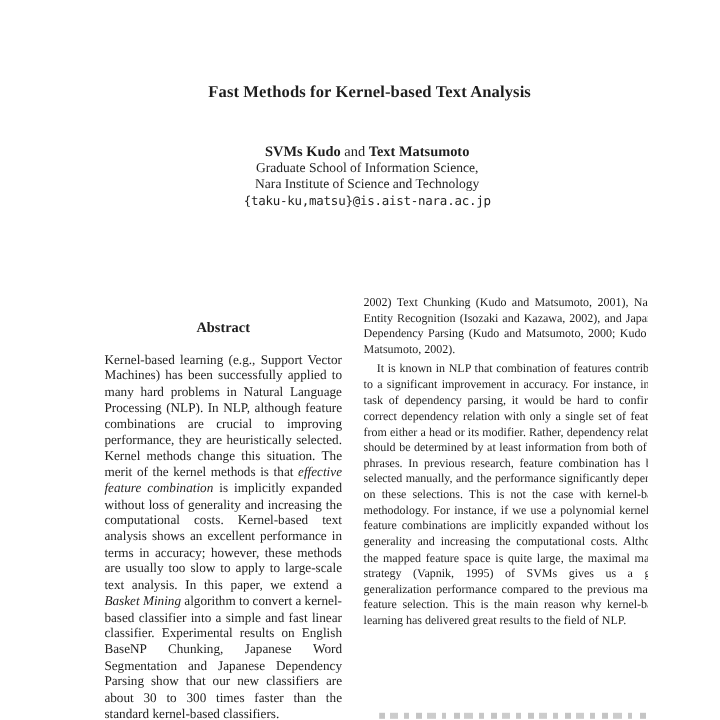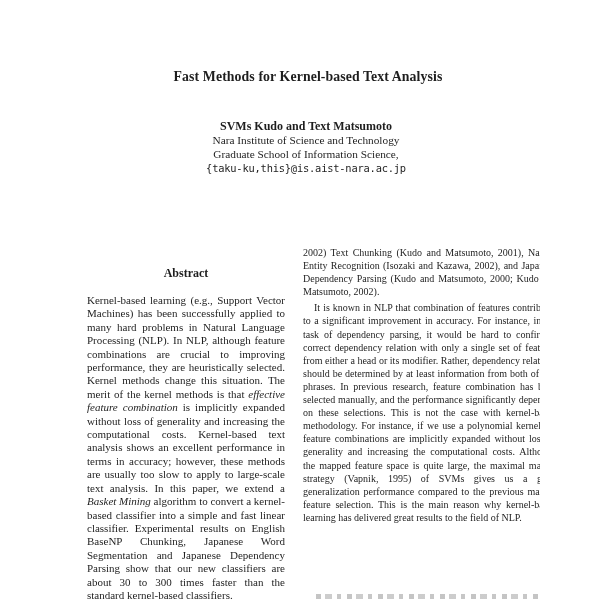--- a/index.html
+++ b/index.html
@@ -26,21 +26,21 @@
   .authors {
     position: absolute;
     top: 119px;
     left: 56px;
     width: 500px;
     text-align: center;
     line-height: 14px;
   }
   .author-names { font-size: 12px; }
   .author-names .nm { font-weight: bold; }
-  .author-names .cj { font-weight: bold; }
+  .author-names .cj { font-weight: normal; }
   .affil { font-size: 11.3px; }
   .email {
     font-family: "DejaVu Sans Mono", "Liberation Mono", monospace;
     font-size: 10.4px;
     letter-spacing: -0.2px;
   }
   .left-col {
     position: absolute;
     top: 248px;
     left: 87px;
@@ -89,23 +89,23 @@
 <body>
 
 <div class="page">
 
   <div class="title">Fast Methods for Kernel-based Text Analysis</div>
 
   <div class="authors">
     <div class="author-names">
       <span class="nm">SVMs Kudo</span><span class="cj"> and </span><span class="nm">Text Matsumoto</span>
     </div>
+    <div class="affil">Graduate School of Information Science,</div>
     <div class="affil">Nara Institute of Science and Technology</div>
-    <div class="affil">Graduate School of Information Science,</div>
-    <div class="email">{taku-ku,this}@is.aist-nara.ac.jp</div>
+    <div class="email">{taku-ku,matsu}@is.aist-nara.ac.jp</div>
   </div>
 
   <div class="left-col">
     <div class="abstract-heading">Abstract</div>
     <div class="abstract-body"><span>Kernel-based learning (e.g., Support Vector Machines) has been successfully applied to many hard problems in Natural Language Processing (NLP). In NLP, although feature combinations are crucial to improving performance, they are heuristically selected. Kernel methods change this situation. The merit of the kernel methods is that </span><span class="it">effective feature combination</span><span> is implicitly expanded without loss of generality and increasing the computational costs. Kernel-based text analysis shows an excellent performance in terms in accuracy; however, these methods are usually too slow to apply to large-scale text analysis. In this paper, we extend a </span><span class="it">Basket Mining</span><span> algorithm to convert a kernel-based classifier into a simple and fast linear classifier. Experimental results on English BaseNP Chunking, Japanese Word Segmentation and Japanese Dependency Parsing show that our new classifiers are about 30 to 300 times faster than the standard kernel-based classifiers.</span></div>
   </div>
 
   <div class="right-col">
     <p>2002) Text Chunking (Kudo and Matsumoto, 2001), Named Entity Recognition (Isozaki and Kazawa, 2002), and Japanese Dependency Parsing (Kudo and Matsumoto, 2000; Kudo and Matsumoto, 2002).</p>
     <p class="indented">It is known in NLP that combination of features contributes to a significant improvement in accuracy. For instance, in the task of dependency parsing, it would be hard to confirm a correct dependency relation with only a single set of features from either a head or its modifier. Rather, dependency relations should be determined by at least information from both of two phrases. In previous research, feature combination has been selected manually, and the performance significantly depended on these selections. This is not the case with kernel-based methodology. For instance, if we use a polynomial kernel, all feature combinations are implicitly expanded without loss of generality and increasing the computational costs. Although the mapped feature space is quite large, the maximal margin strategy (Vapnik, 1995) of SVMs gives us a good generalization performance compared to the previous manual feature selection. This is the main reason why kernel-based learning has delivered great results to the field of NLP.</p>

